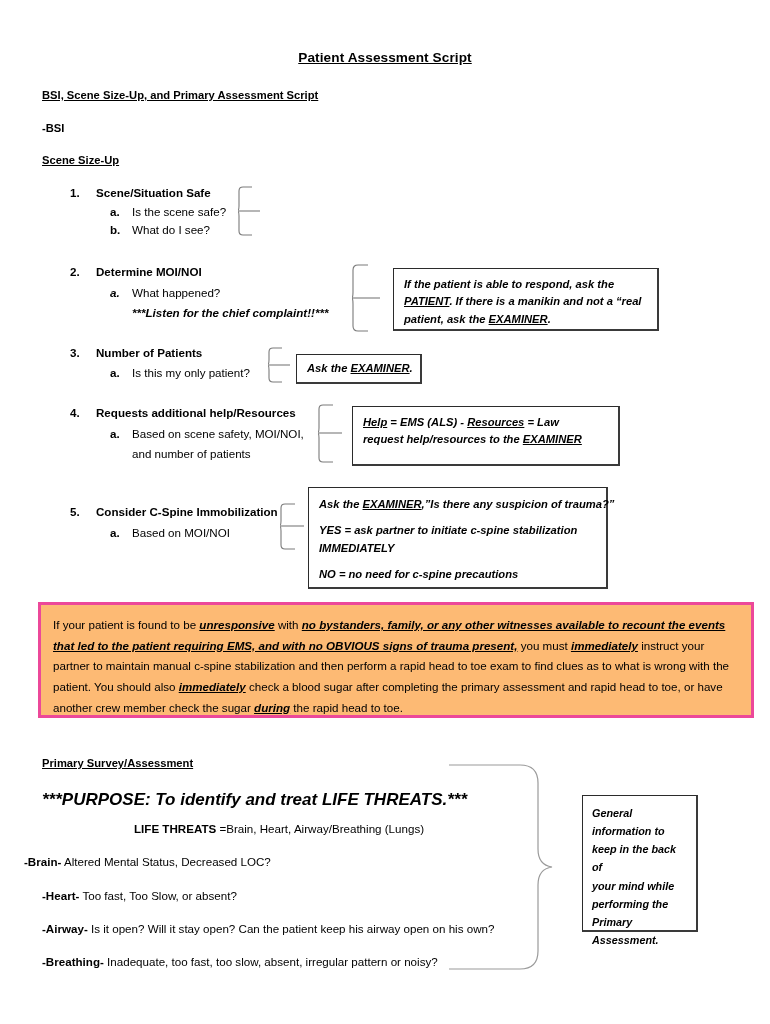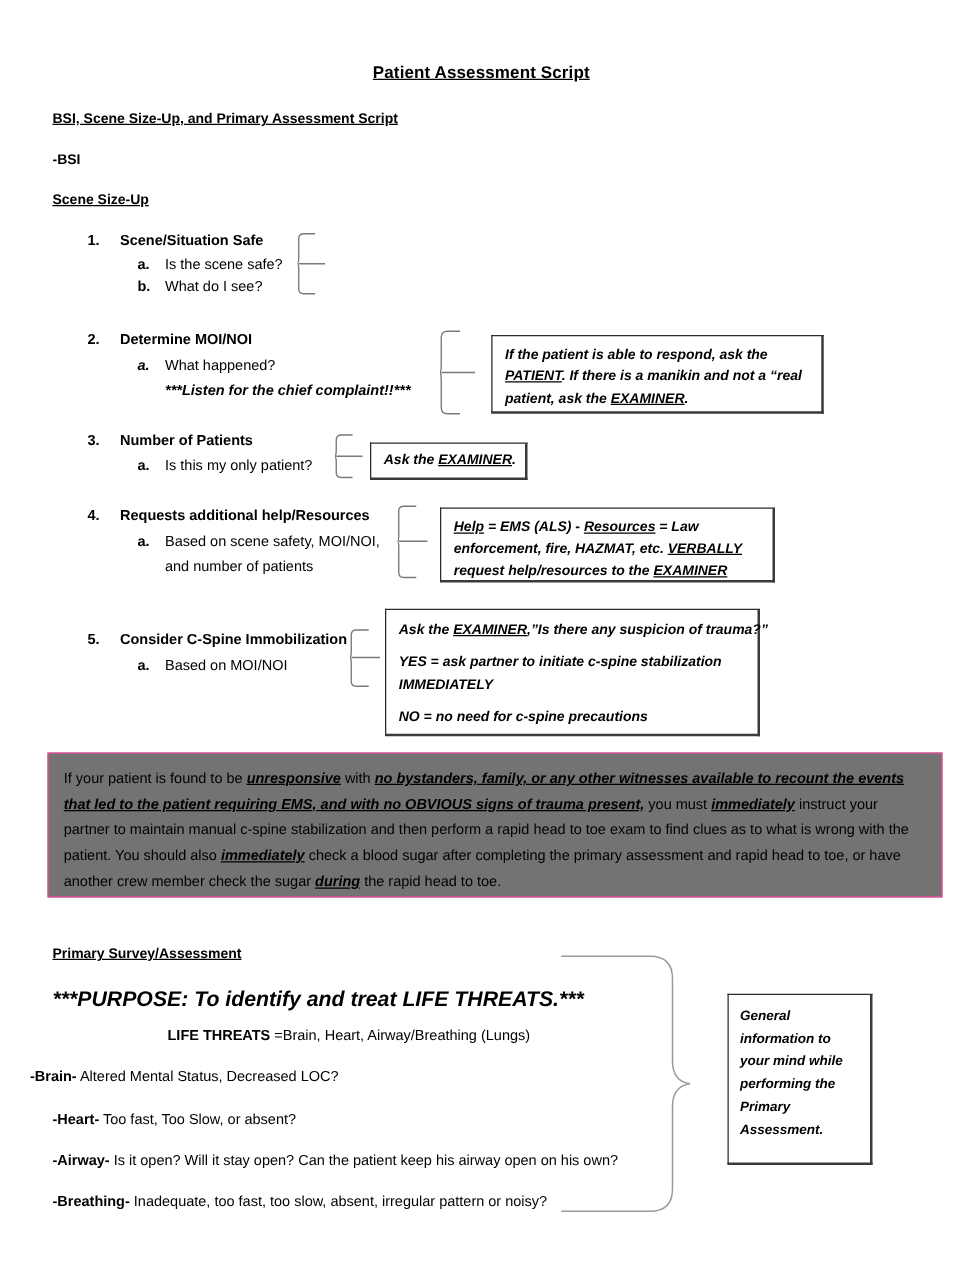--- a/index.html
+++ b/index.html
@@ -99,22 +99,22 @@
     line-height: 1.55;
     padding: 7px 9px 7px 10px;
   }
   .callout .ln { display: block; white-space: nowrap; }
   .callout .ln.gap { height: 9px; }
 
   
   .para-box {
     position: absolute;
     box-sizing: border-box;
-    border: 1px solid #ec4899;
-    background: #737373;
+    border: 3px solid #ec4899;
+    background: #fdba74;
     font-size: 11.6px;
     line-height: 1.78;
     padding: 10px 12px 12px 12px;
     text-align: left;
   }
 
   
   .note-box {
     position: absolute;
     box-sizing: border-box;
@@ -245,23 +245,20 @@
       <path d="M15 1 L5 1 Q1 1 1 5 L1 24 Q1 28 0 29 Q1 30 1 34 L1 54 Q1 58 5 58 L15 58" fill="none" stroke="#7a7a7a" stroke-width="1.1"></path>
       <path d="M1 29 L24 29" fill="none" stroke="#7a7a7a" stroke-width="1.1"></path>
     </svg>
   </div>
 
   <div class="callout" style="left:352px; top:406px; width:268px; height:60px;">
     <span class="ln">
       <span class="u">Help</span><span> = EMS (ALS) - </span><span class="u">Resources</span><span> = Law</span>
     </span>
     <span class="ln">
-      <span>enforcement, fire, HAZMAT, etc. </span><span class="u">VERBALLY</span>
-    </span>
-    <span class="ln">
       <span>request help/resources to the </span><span class="u">EXAMINER</span>
     </span>
   </div>
 
   <div class="num-item" style="left:70px; top:504px; width:300px;">
     <span class="marker">5.</span>
     <span class="title">Consider C-Spine Immobilization</span>
   </div>
   <div class="sub-item" style="left:110px; top:525px;">
     <span class="smarker b">a.</span>
@@ -313,19 +310,20 @@
 
   <div class="brace" style="left:448px; top:763px;">
     <svg width="110" height="208" viewBox="0 0 110 208">
       <path d="M1 2 L72 2 Q90 2 90 20 L90 86 Q90 102 104 104 Q90 106 90 122 L90 188 Q90 206 72 206 L1 206" fill="none" stroke="#9a9a9a" stroke-width="1.2"></path>
     </svg>
   </div>
 
   <div class="note-box" style="left:582px; top:795px; width:116px; height:137px;">
     <div>General</div>
     <div>information to</div>
+    <div>keep in the back of</div>
     <div>your mind while</div>
     <div>performing the</div>
     <div>Primary</div>
     <div>Assessment.</div>
   </div>
 
 </div>
 
 </body></html>

